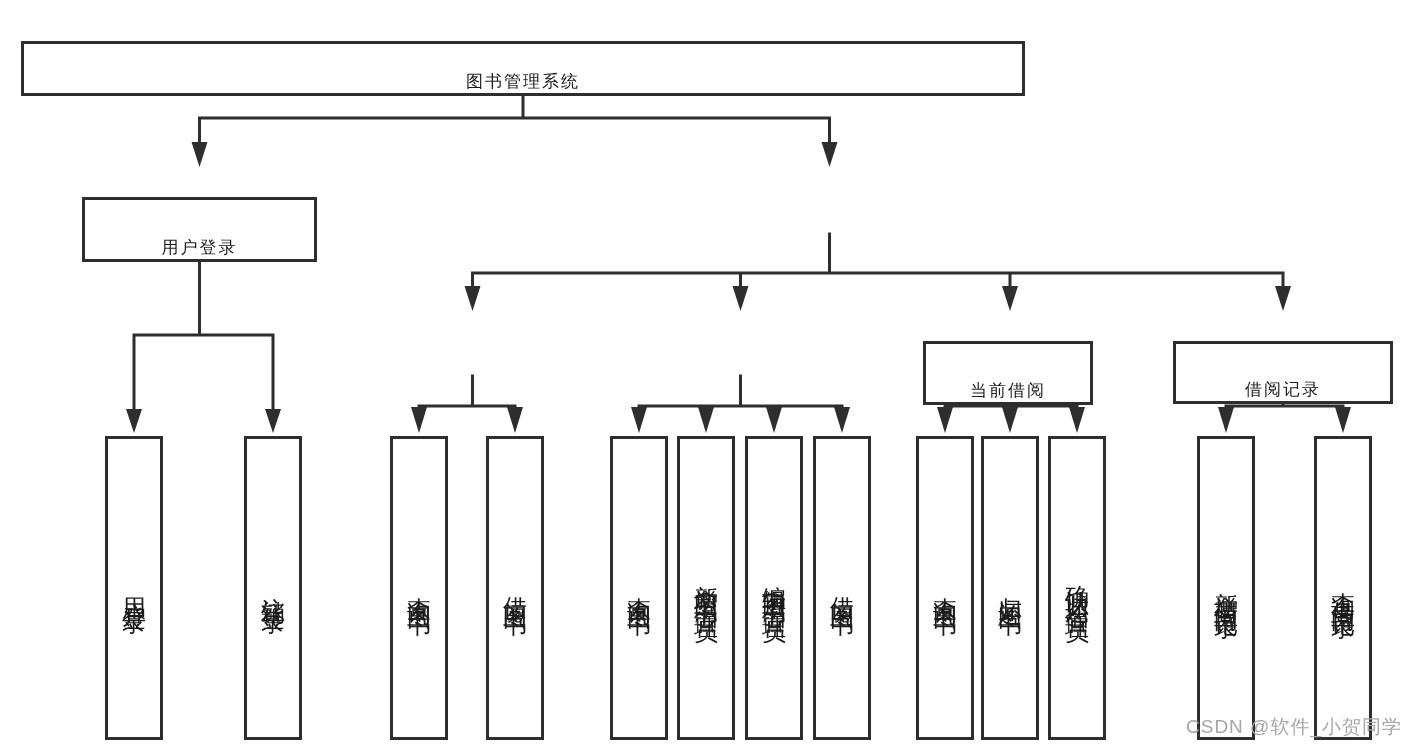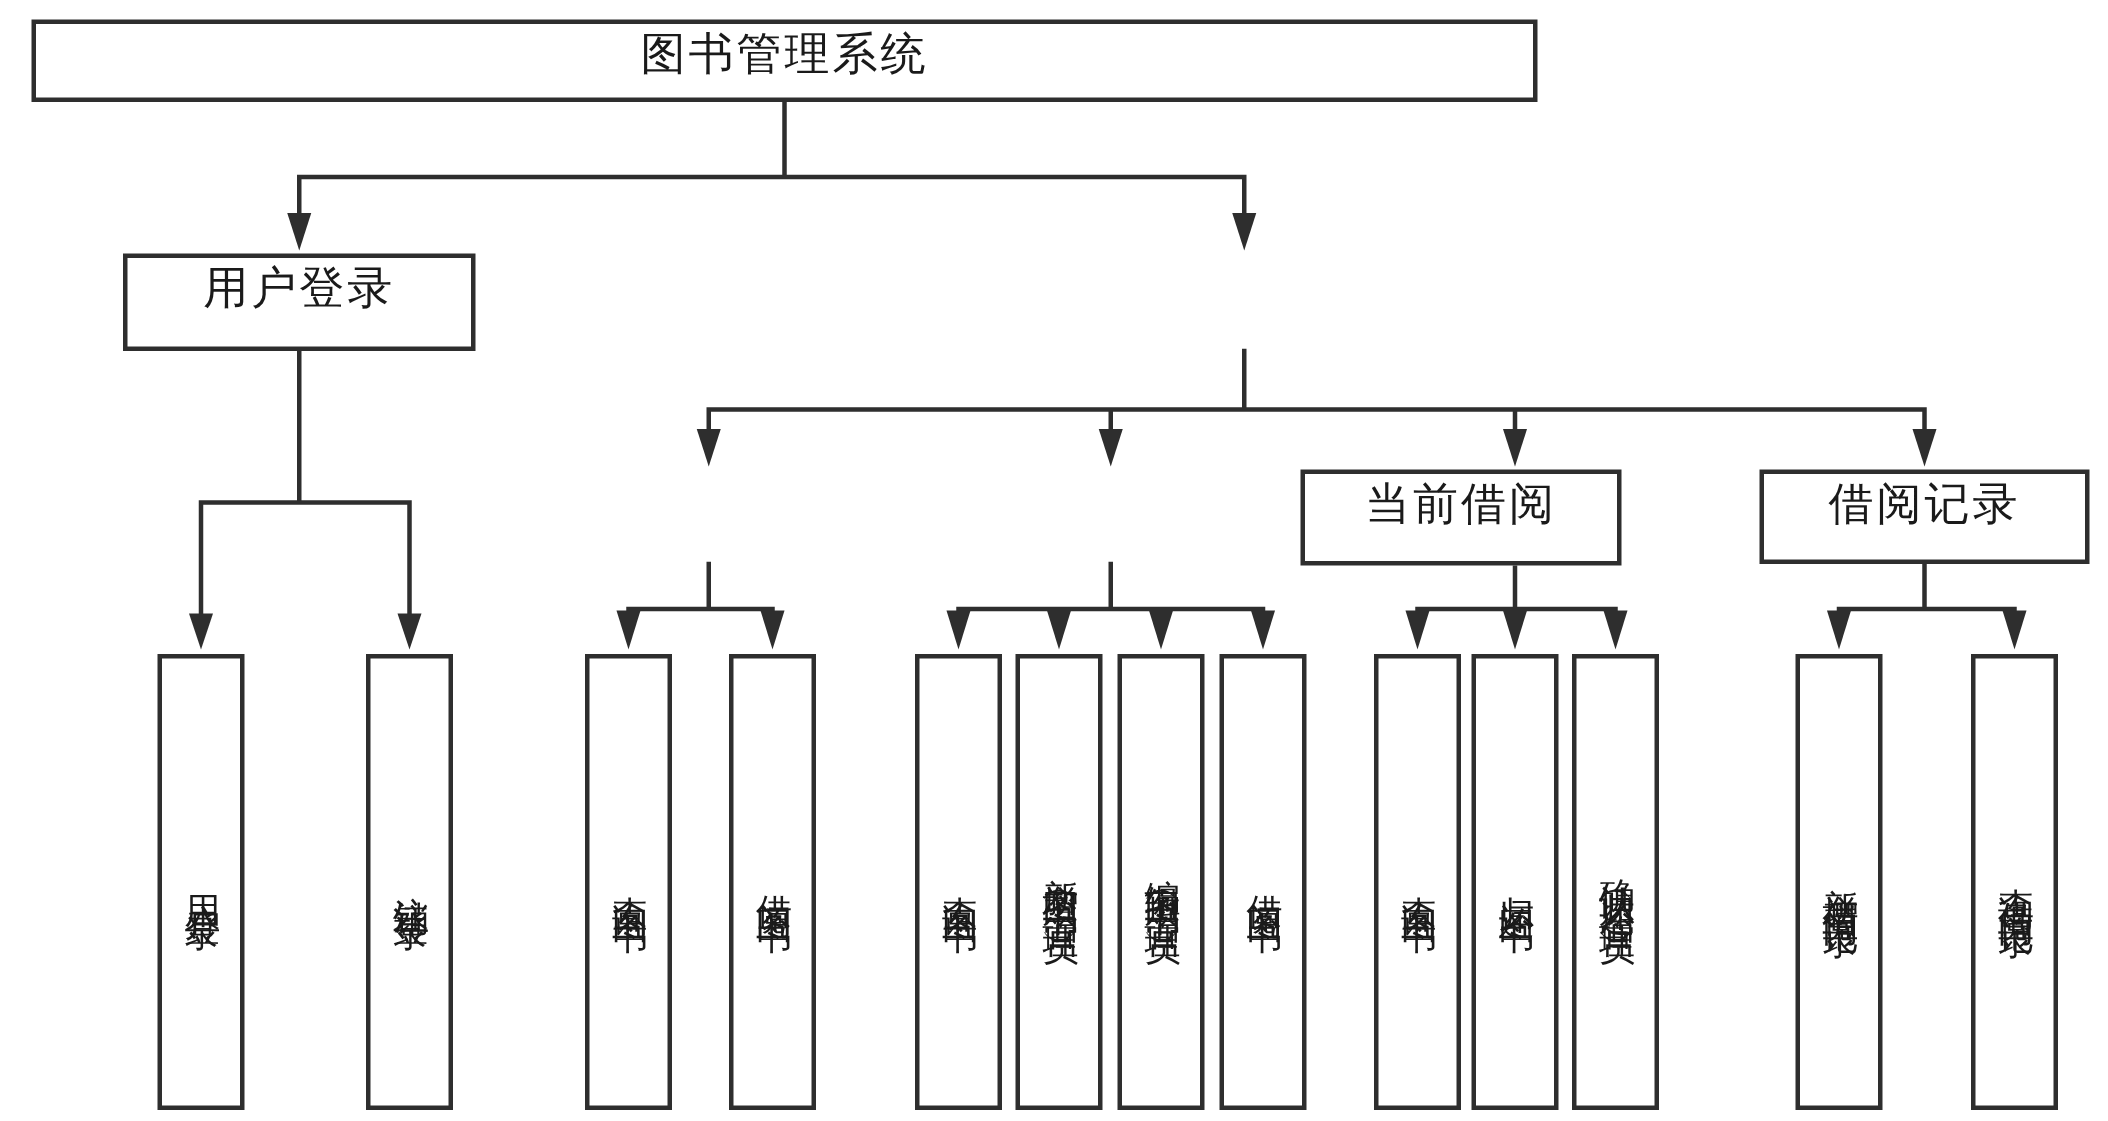--- a/index.html
+++ b/index.html
@@ -18,23 +18,24 @@
     overflow:hidden;
   }
   .connectors{position:absolute;left:0;top:0;width:1405px;height:747px;pointer-events:none;}
   .ln{fill:none;stroke:var(--line);stroke-width:3;stroke-linecap:square;}
   .ar{fill:var(--line);stroke:none;}
   .node{
     position:absolute;
     box-sizing:border-box;
     border:3px solid var(--line);
     background:var(--background);
-    display:flex;align-items:flex-start;justify-content:center;
-    font-size:30px;letter-spacing:2px;
+    display:flex;align-items:flex-end;justify-content:center;
+    font-size:17px;letter-spacing:2px;
     white-space:nowrap;
+    margin-top:28px;
   }
   .leaf{
     position:absolute;
     top:436px;height:304px;width:58px;
     box-sizing:border-box;
     border:3px solid var(--line);
     background:var(--background);
     display:flex;align-items:center;justify-content:center;
   }
   .vtext{
@@ -97,21 +98,21 @@
   </svg>
 
   <div class="node" style="left:21px;top:13px;width:1004px;height:55px;">
     <span>图书管理系统</span>
   </div>
 
   <div class="node" style="left:82px;top:169px;width:235px;height:65px;">
     <span>用户登录</span>
   </div>
 
-  <div class="node" style="left:867px;top:313px;width:214px;height:64px;">
+  <div class="node" style="left:923px;top:313px;width:170px;height:64px;">
     <span>当前借阅</span>
   </div>
   <div class="node" style="left:1173px;top:313px;width:220px;height:63px;">
     <span>借阅记录</span>
   </div>
 
   <div class="leaf" style="left:105px;">
     <span class="vtext">用户登录</span>
   </div>
   <div class="leaf" style="left:244px;">
@@ -148,14 +149,15 @@
     <span class="vtext">确认归还（管理员）</span>
   </div>
 
   <div class="leaf" style="left:1197px;">
     <span class="vtext">新增借阅记录</span>
   </div>
   <div class="leaf" style="left:1314px;">
     <span class="vtext">查询借阅记录</span>
   </div>
 
+  <div class="watermark">CSDN @软件_小贺同学</div>
 
 </div>
 
 </body></html>

